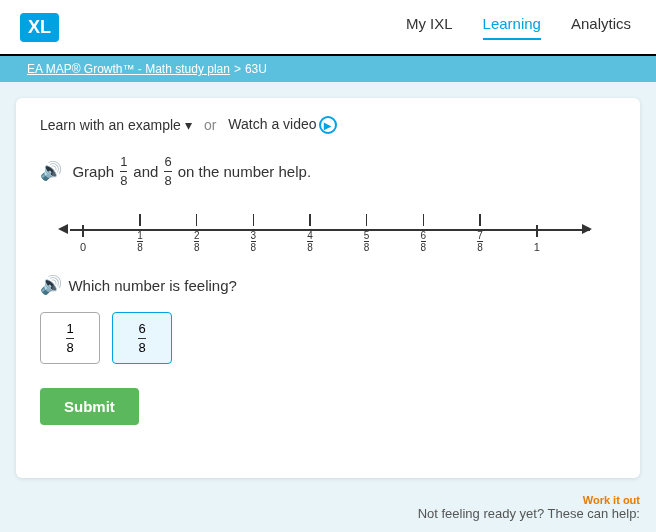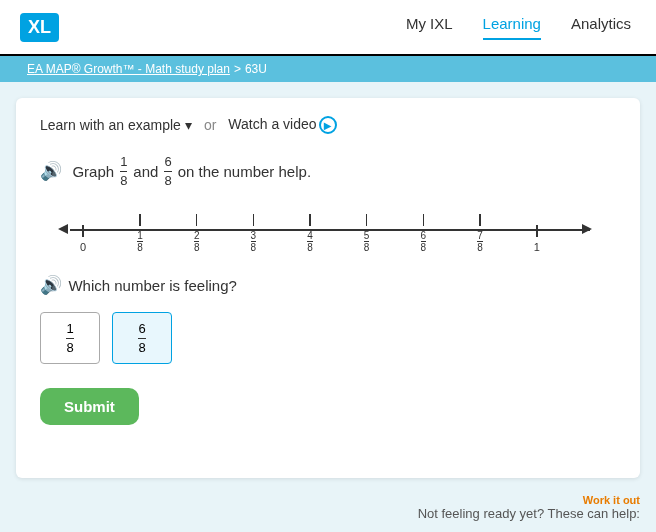--- a/index.html
+++ b/index.html
@@ -215,21 +215,21 @@
     }
     .answer-box.selected {
       border-color: #00a2e2;
       background: #e8f7fd;
     }
 
     .submit-btn {
       background: #5cb85c;
       color: white;
       border: none;
-      border-radius: 10px;
+      border-radius: 4px;
       padding: 10px 24px;
       font-size: 15px;
       cursor: pointer;
       font-weight: bold;
     }
 
     
     .work-it-out {
       text-align: right;
       margin: 12px 16px 8px;

